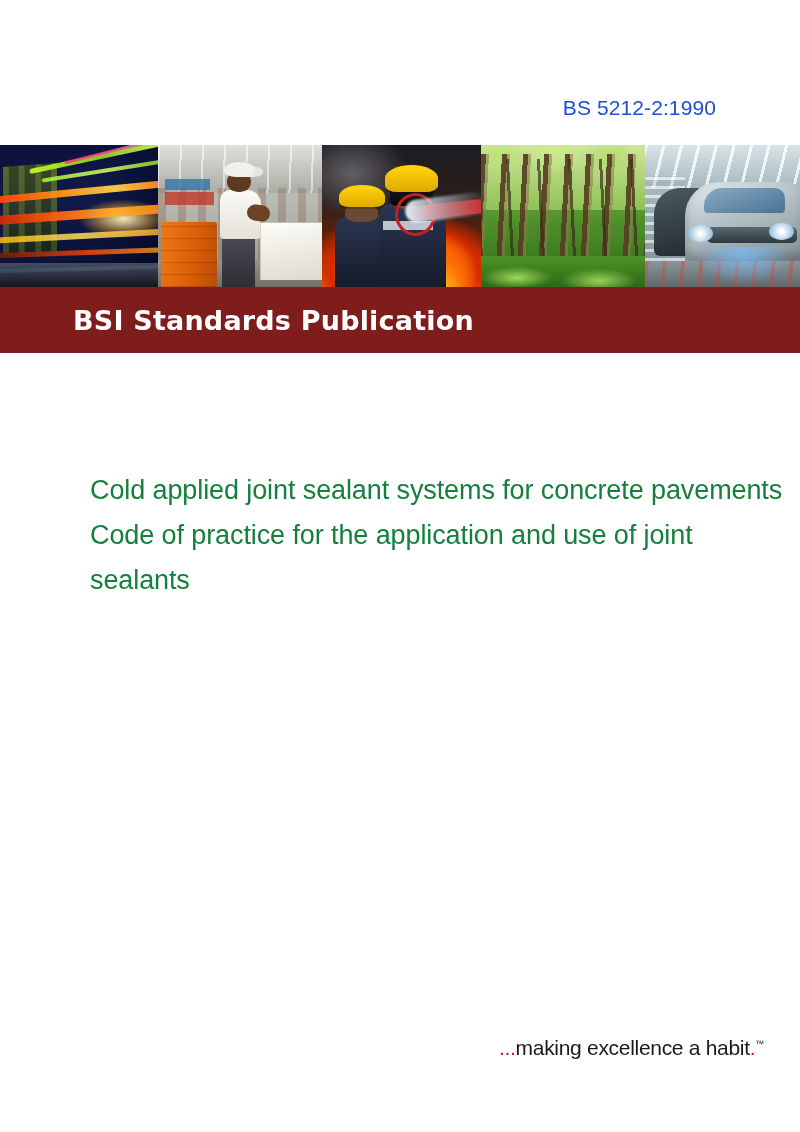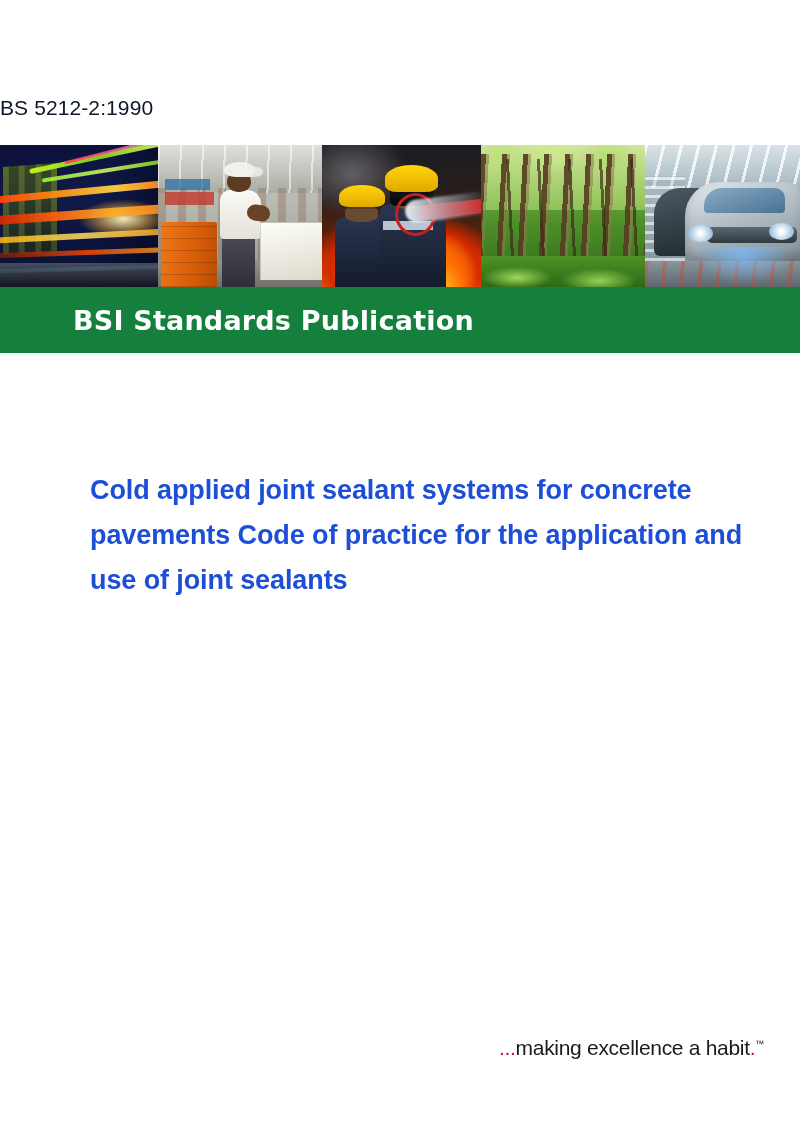--- a/index.html
+++ b/index.html
@@ -19,23 +19,24 @@
     background: #ffffff;
     overflow: hidden;
   }
 
   
   .std-number {
     position: absolute;
     top: 96px;
     left: 0;
     width: 716px;
+    text-align: right;
     font-size: 21px;
     letter-spacing: 0.1px;
-    color: #0f172a;
+    color: #1d4ed8;
     font-family: "Liberation Sans", sans-serif;
   }
 
   
   .photo-band {
     position: absolute;
     top: 145px;
     left: 0;
     width: 800px;
     height: 142px;
@@ -306,21 +307,21 @@
       linear-gradient(180deg,#8a969c,#5d686e);
   }
 
   
   .red-banner {
     position: absolute;
     top: 287px;
     left: 0;
     width: 800px;
     height: 66px;
-    background: #15803d;
+    background: #7f1d1d;
   }
   .red-banner-text {
     position: absolute;
     left: 73px;
     top: 50%;
     transform: translateY(-50%);
     color: #ffffff;
     font-size: 27px;
     font-weight: bold;
     letter-spacing: 0.2px;
@@ -328,24 +329,23 @@
   }
 
   
   .doc-title {
     position: absolute;
     left: 90px;
     top: 468px;
     width: 700px;
     font-size: 27px;
     line-height: 45px;
-    color: #1d4ed8;
+    color: #15803d;
     letter-spacing: -0.1px;
     font-family: "Liberation Sans", sans-serif;
-    font-weight: bold;
   }
 
   
   .bsi-logo {
     position: absolute;
     left: 70px;
     top: 1000px;
     width: 120px;
     height: 72px;
   }

